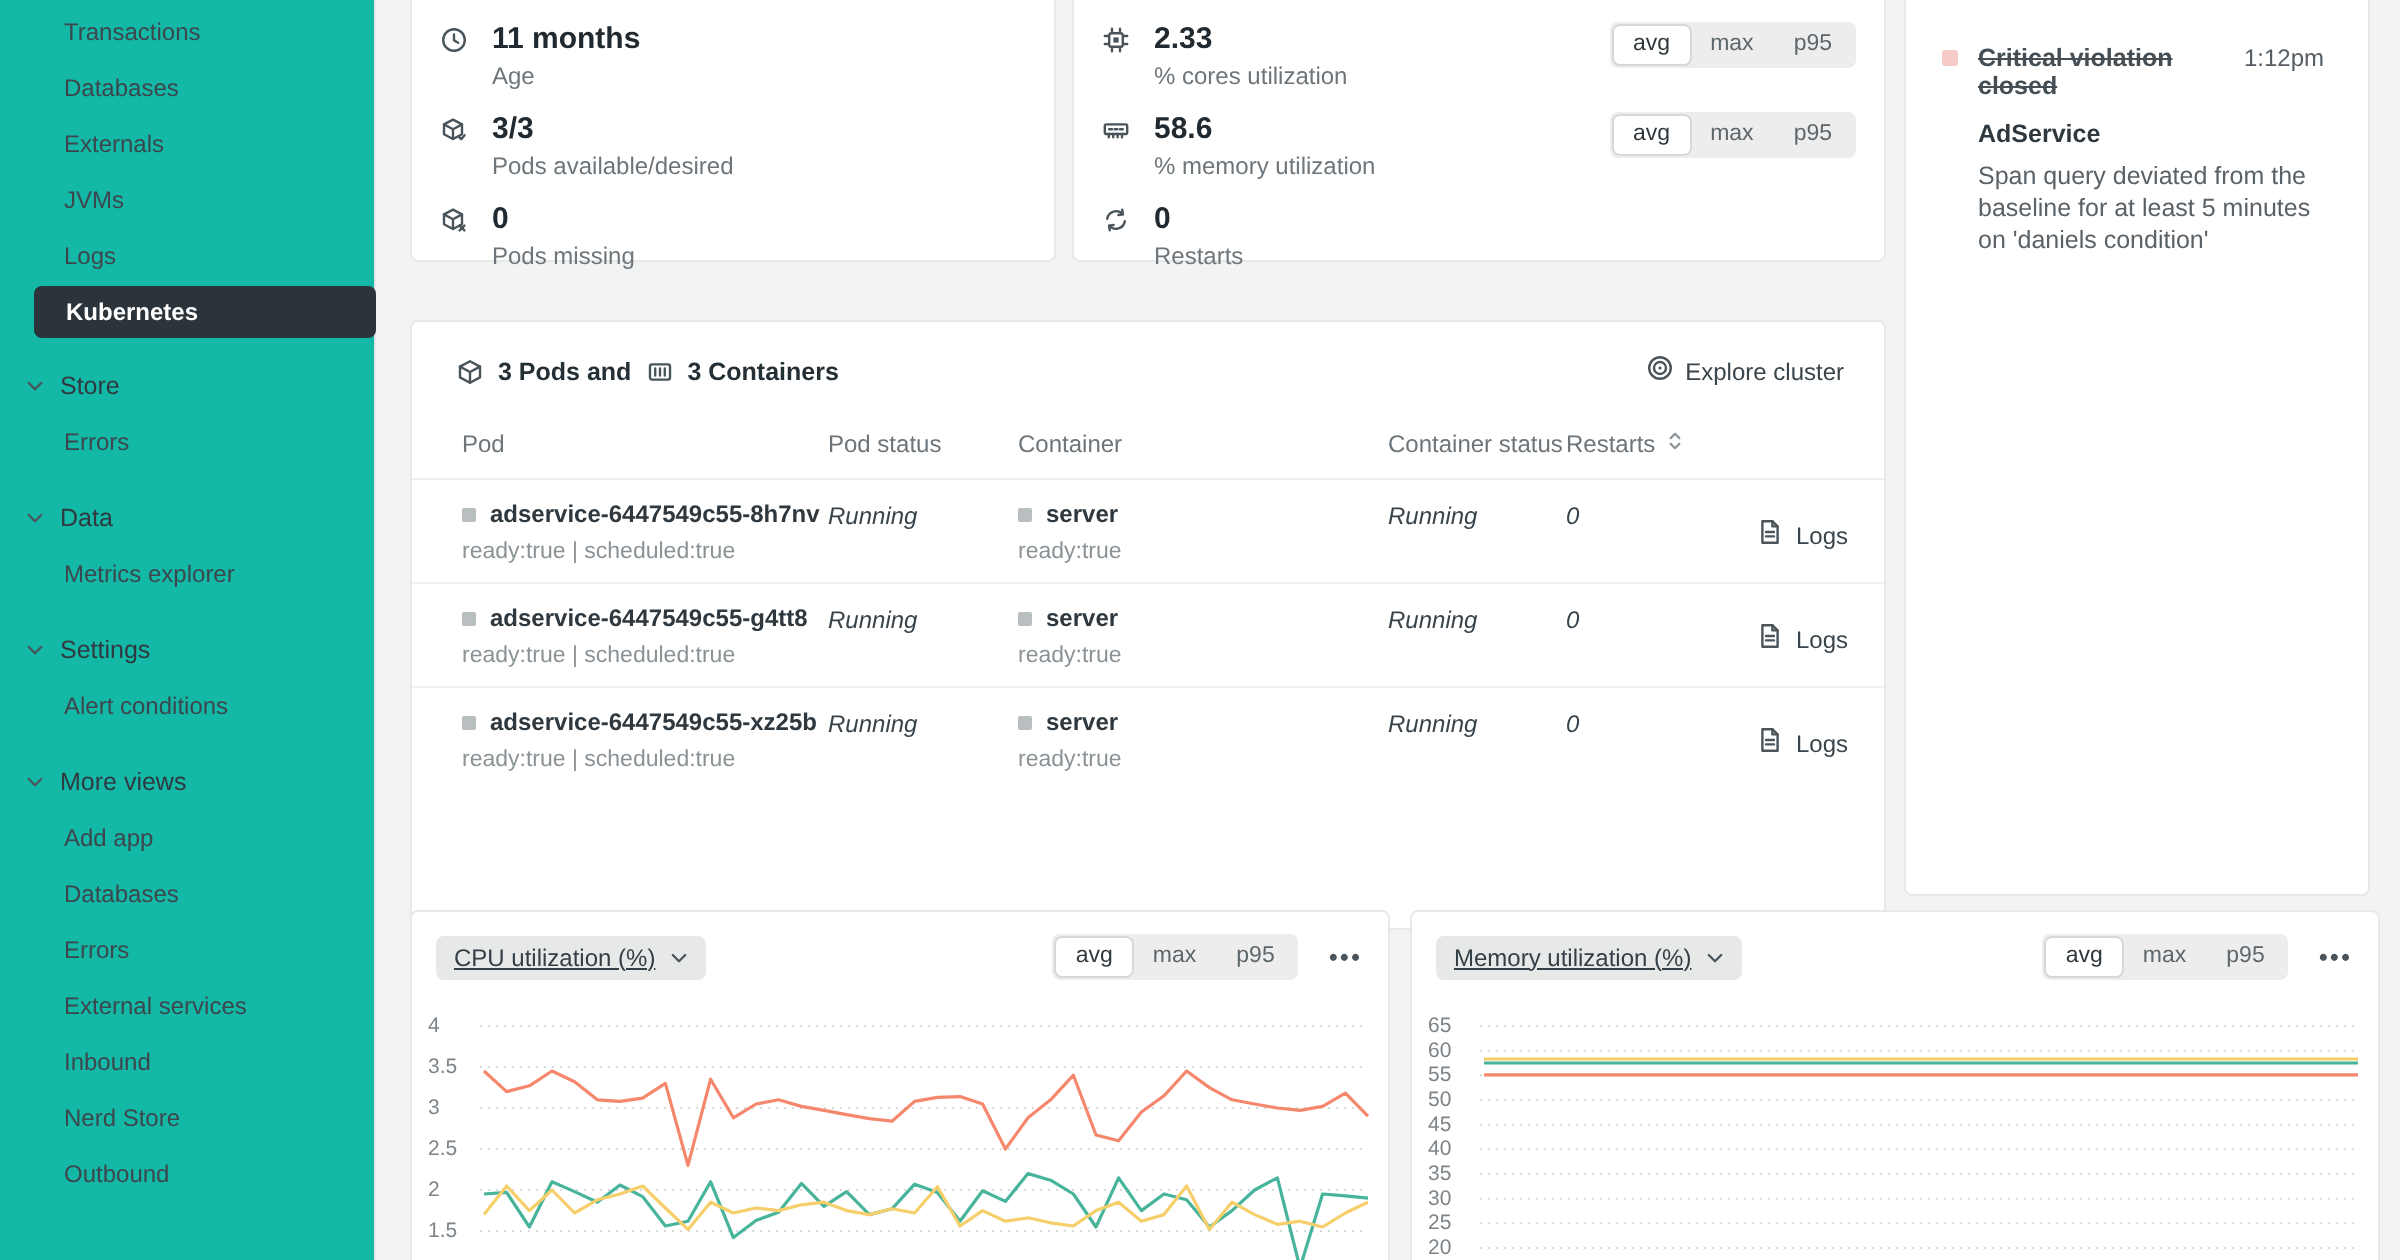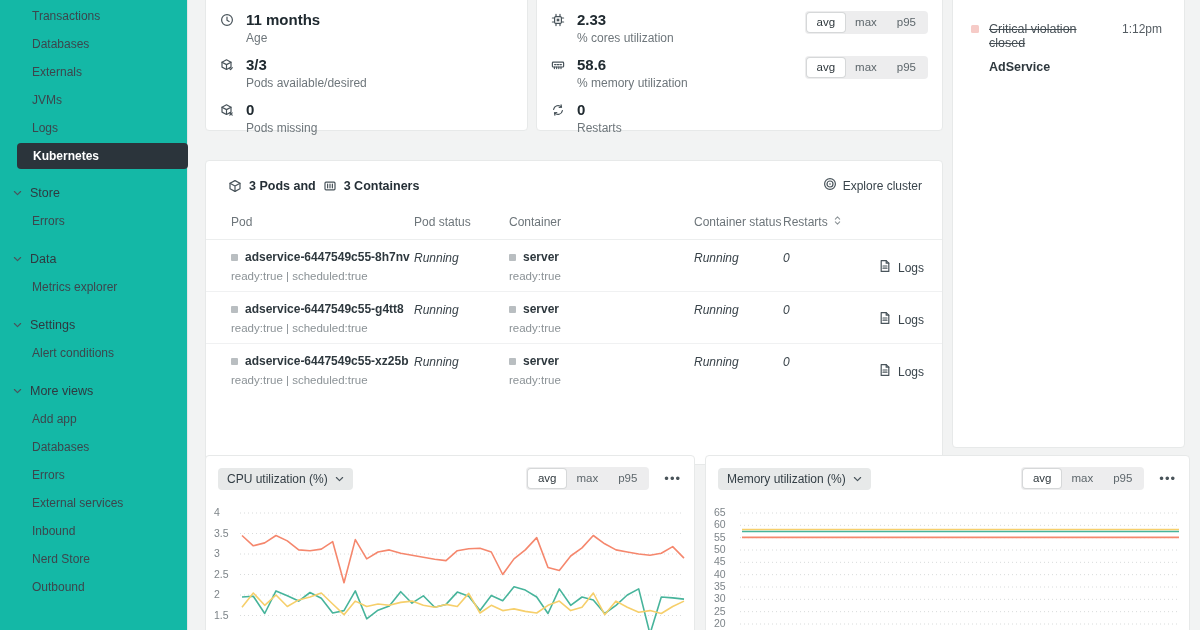--- a/index.html
+++ b/index.html
@@ -50,21 +50,21 @@
   .stat-text .stat-label{font-size:12px;color:#6e767b;margin-top:3px;}
   .stat-toggle{margin-left:auto;}
   
   .seg{background:#ededee;border-radius:4px;padding:2px;display:inline-flex;cursor:pointer;}
   .seg-item{font-size:11.5px;padding:3px 10px;color:#5d666b;border-radius:3px;line-height:13px;}
   .seg-item.sel{background:#fff;color:#2f383d;box-shadow:0 0 0 1px #d6d8d9;font-weight:500;}
   
   .activity{padding:30px 22px 0 18px;}
   .activity-head{display:flex;align-items:flex-start;}
   .sev-square{width:8px;height:8px;border-radius:1.5px;margin:3px 10px 0 0;flex:0 0 auto;}
-  .activity-title{font-size:12.5px;font-weight:normal;color:#454e54;text-decoration:line-through;}
+  .activity-title{font-size:12.5px;font-weight:bold;color:#454e54;text-decoration:line-through;}
   .activity-time{margin-left:auto;font-size:12px;color:#555d63;padding-left:8px;white-space:nowrap;}
   .activity-entity{font-size:12.5px;font-weight:bold;color:#2e383e;margin:10px 0 6px 18px;}
   .activity-desc{font-size:12.5px;color:#5a6167;line-height:16px;margin-left:18px;}
   
   .pods-header{display:flex;align-items:center;padding:16px 20px 0 22px;}
   .pods-title{display:flex;align-items:center;gap:7px;font-size:12.5px;font-weight:bold;color:#252f36;}
   .pods-title .ticon{color:#39444b;display:flex;}
   .explore-btn{margin-left:auto;display:flex;align-items:center;gap:6px;font-size:12px;color:#39444b;cursor:pointer;}
   .tgrid{display:grid;grid-template-columns:183px 95px 185px 89px 95px 1fr;}
   .table-head{margin-top:21px;padding:0 20px 10px 25px;font-size:12px;color:#6d757a;border-bottom:1px solid #eceeee;}
@@ -73,21 +73,21 @@
   .row:last-child{border-bottom:none;}
   .name-line{display:flex;align-items:center;gap:7px;}
   .sq{width:7px;height:7px;background:#b9bec1;border-radius:1px;flex:0 0 auto;}
   .pod-name{font-size:12px;font-weight:bold;color:#2e383e;}
   .meta{margin-top:6px;font-size:11.5px;color:#8b9296;}
   .cell-status{font-size:12px;color:#39434a;padding-top:1px;font-style:italic;}
   .logs-btn{display:flex;align-items:center;gap:6px;font-size:12px;color:#39444b;justify-self:end;cursor:pointer;padding-top:3px;}
   
   .chart-head{padding:11px 13px 0 12px;display:flex;align-items:center;}
   .metric-pill{background:#e7e9e9;border-radius:4px;padding:4px 9px;font-size:12px;color:#333e45;
-    display:flex;align-items:center;gap:7px;cursor:pointer;}
+    display:flex;align-items:center;gap:7px;cursor:pointer;text-decoration:underline;}
   .chart-controls{margin-left:auto;display:flex;align-items:center;gap:15px;}
   .dots{font-size:13px;color:#4a545a;letter-spacing:1px;cursor:pointer;line-height:10px;}
   .plot{position:absolute;left:0;top:46px;width:100%;height:164px;}
 </style>
 </head>
 <body>
 
 <aside class="sidebar" id="sidebar">
     <div class="sidebar-link">
       <span>Transactions</span>
@@ -248,20 +248,21 @@
 </div>
 
 <div class="card" id="panel-activity">
   <div class="activity">
     <div class="activity-head">
       <span class="sev-square" id="sev-square" style="background: rgb(246, 203, 199);"></span>
       <span class="activity-title">Critical violation closed</span>
       <span class="activity-time">1:12pm</span>
     </div>
     <div class="activity-entity">AdService</div>
+    <div class="activity-desc">Span query deviated from the baseline for at least 5 minutes on 'daniels condition'</div>
   </div>
 </div>
 
 <div class="card" id="card-pods">
   <div class="pods-header">
     <div class="pods-title">
       <span class="ticon" id="ic-pod-title">
           <svg width="14" height="14" viewBox="0 0 14 14" xmlns="http://www.w3.org/2000/svg">
             <path d="M7 1.6 12 4.3v5.4L7 12.4 2 9.7V4.3Z" fill="none" stroke="#49545b" stroke-width="1.2" stroke-linecap="round" stroke-linejoin="round"></path>
             <path d="M2 4.3 7 7l5-2.7M7 7v5.4" fill="none" stroke="#49545b" stroke-width="1.2" stroke-linecap="round" stroke-linejoin="round"></path>

